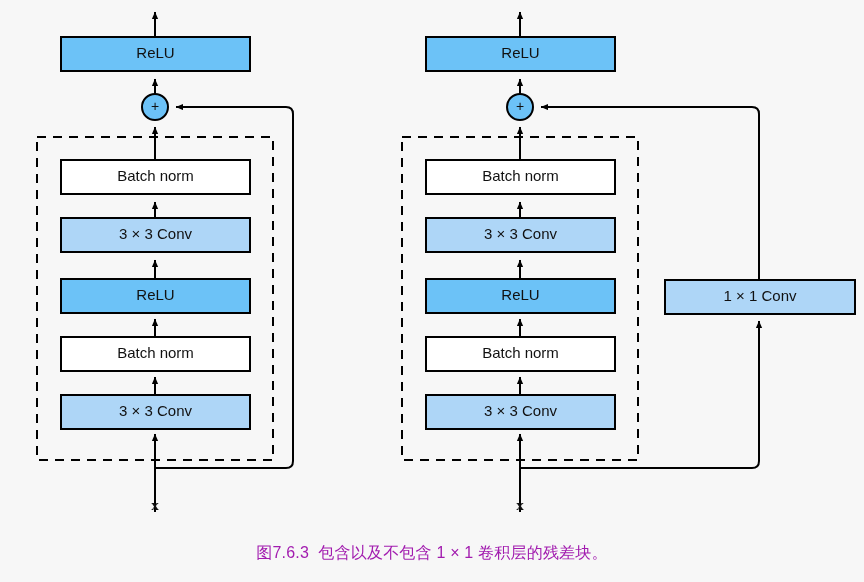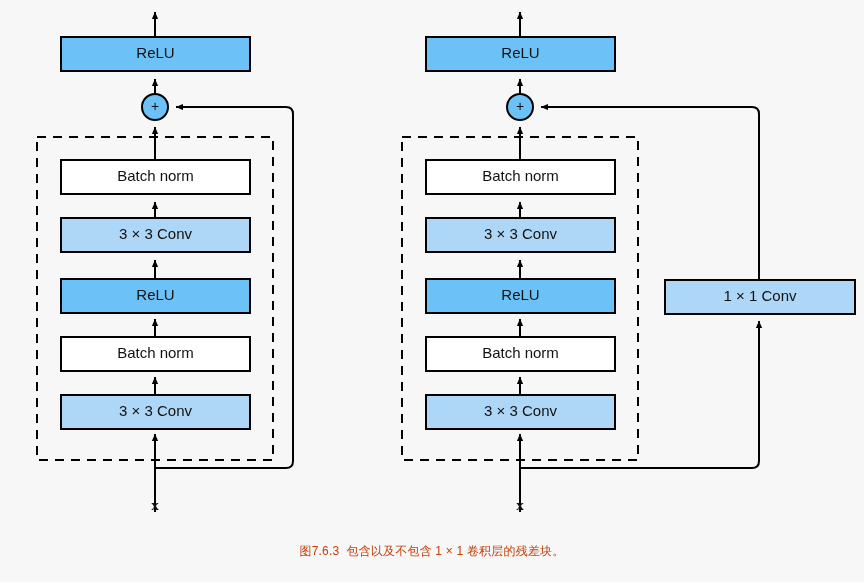--- a/index.html
+++ b/index.html
@@ -49,22 +49,22 @@
     dominant-baseline: middle;
     text-anchor: middle;
   }
   .caption-text {
     position: absolute;
     left: 0;
     top: 543px;
     width: 864px;
     text-align: center;
     font-family: "Liberation Sans", sans-serif;
-    font-size: 12px;
-    color: #c2410c;
+    font-size: 16px;
+    color: #a21caf;
     letter-spacing: 0.2px;
     white-space: pre;
   }
   .node-rect { stroke: #000000; stroke-width: 2; }
   .dashed-group { fill: none; stroke: #000000; stroke-width: 2; stroke-dasharray: 9 7; }
   .conn { fill: none; stroke: #000000; stroke-width: 2; }
   .plus-circle { stroke: #000000; stroke-width: 2; }
 </style>
 </head>
 <body>

